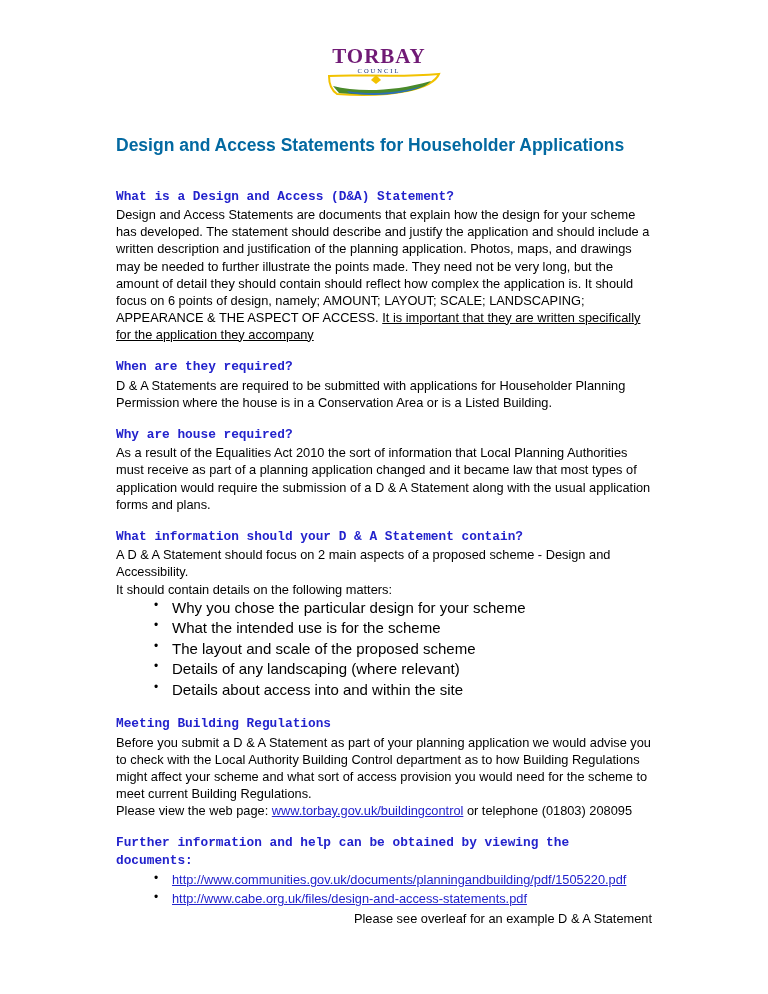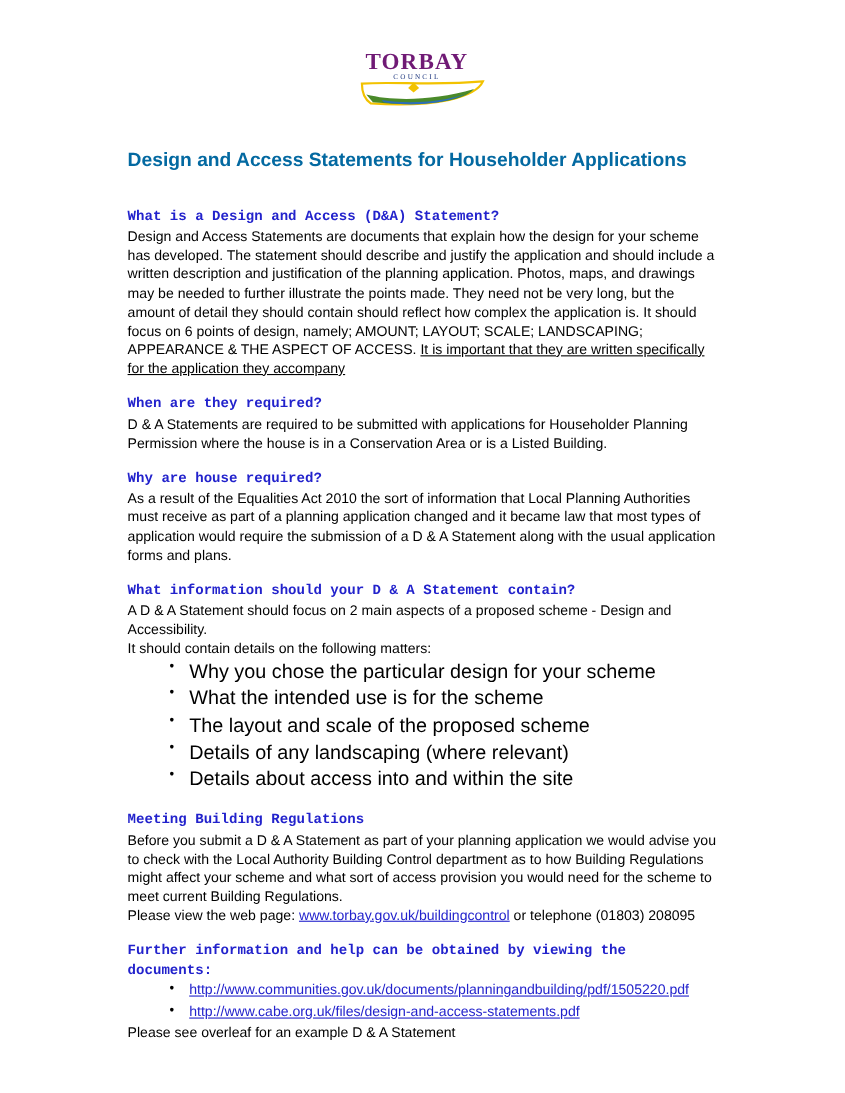--- a/index.html
+++ b/index.html
@@ -93,21 +93,21 @@
   }
   .underline {
     text-decoration: underline;
   }
   ul.bullets {
     margin: 0;
     padding-left: 56px;
     list-style: none;
   }
   ul.bullets li {
-    font-size: 18px;
+    font-size: 15px;
     line-height: 1.37;
     position: relative;
   }
   ul.bullets li::before {
     content: "\2022";
     position: absolute;
     left: -18px;
     top: -1px;
     font-size: 12px;
   }
@@ -130,20 +130,21 @@
   ul.link-bullets li::before {
     content: "\2022";
     position: absolute;
     left: -18px;
     top: -1px;
     font-size: 12px;
   }
   .footer-note {
     margin-top: 34px;
     font-size: 12.8px;
+    text-align: right;
   }
 </style>
 </head>
 <body>
 
 <div class="page">
 
   <div class="logo-block">
     <div class="logo">
       <div class="logo-text">TORBAY</div>

